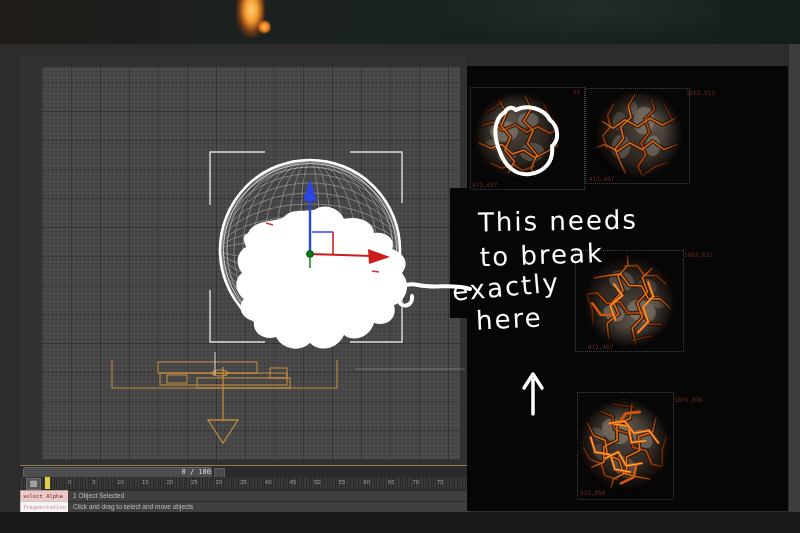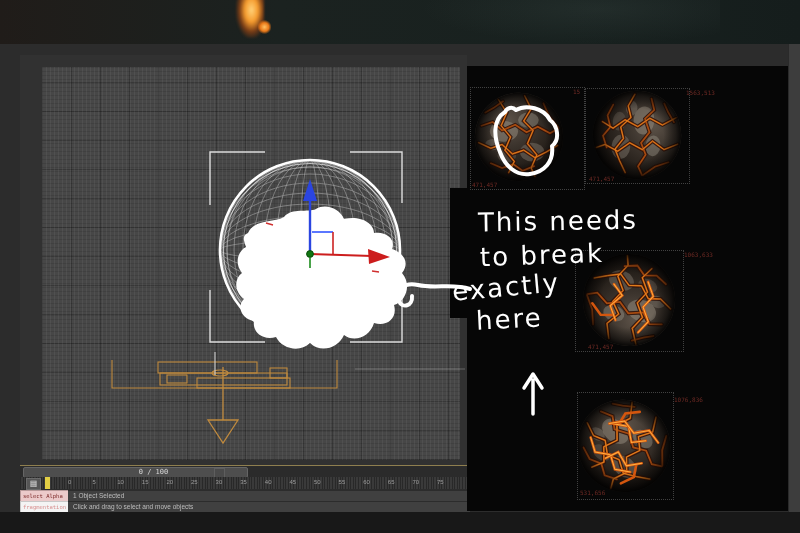--- a/index.html
+++ b/index.html
@@ -24,21 +24,21 @@
       repeating-linear-gradient(0deg, rgba(0,0,0,.10) 0 1px, transparent 1px 4px),
       repeating-linear-gradient(90deg, rgba(0,0,0,.22) 0 1px, transparent 1px 29px),
       repeating-linear-gradient(0deg, rgba(0,0,0,.22) 0 1px, transparent 1px 29px);}
   .vp-svg{position:absolute;left:20px;top:55px;width:450px;height:411px;}
   .tan-line{position:absolute;left:20px;top:465px;width:447px;height:1px;background:#8f7f4f;}
 
   
   .timeslider{position:absolute;left:20px;top:466px;width:447px;height:11px;background:#2b2b2b;}
   .ts-thumb{position:absolute;left:3px;top:1px;width:187px;height:9px;background:#4e4e4e;
             border:1px solid #656565;border-radius:2px;color:#d8d8d8;
-            font:7px "DejaVu Sans Mono",monospace;line-height:9px;text-align:center;padding-left:36px;}
+            font:7px "DejaVu Sans Mono",monospace;line-height:9px;text-align:right;}
   .ts-next{position:absolute;left:194px;top:2px;width:9px;height:8px;background:#4a4a4a;border:1px solid #5e5e5e;}
   .trackbar{position:absolute;left:20px;top:477px;width:447px;height:12px;background:#3a3a3a;
     background-image:repeating-linear-gradient(90deg, rgba(0,0,0,.30) 0 1px, transparent 1px 2.6px);}
   .tb-keybtn{position:absolute;left:6px;top:1px;width:13px;height:10px;background:#565656;border:1px solid #6a6a6a;
              color:#d0d0d0;font-size:8px;line-height:9px;text-align:center;}
   .tb-marker{position:absolute;left:25px;top:0;width:5px;height:12px;background:#e3cf44;}
   .tick-label{position:absolute;top:2px;font:6px "Liberation Sans",sans-serif;color:#9a9a9a;}
 
   
   .macro-box{position:absolute;left:20px;top:490px;width:45px;height:10px;background:#eccaca;border:1px solid #b89a9a;

